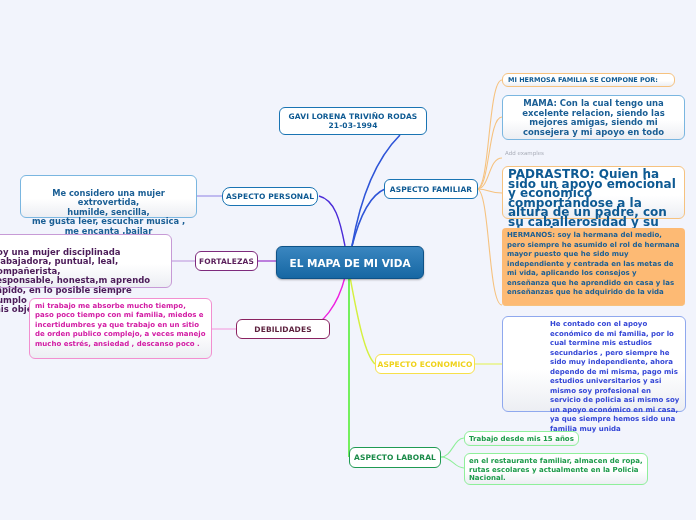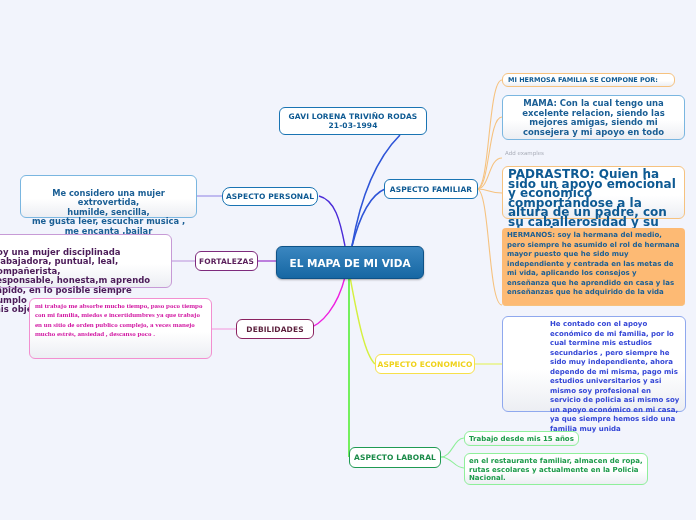--- a/index.html
+++ b/index.html
@@ -28,21 +28,21 @@
     color:#fff; font-weight:bold; font-size:10.5px;
     display:flex; align-items:center; justify-content:center;
     box-shadow:0 1px 2px rgba(0,0,0,.3);
   }
   .blue-t { border-color:#1a74b3; color:#0e5a93; }
   .blue-s { border-color:#7ab6e0; color:#1b5f95;text-align:center; }
   .orange-s { border-color:#f6c27f; color:#0e5a93; }
   .purple-t { border-color:#7e2a7c; color:#5b1f5b; }
   .purple-s { border-color:#c79ad6; color:#4b1b58; }
   .pink-t { border-color:#8a2260; color:#5b1f3c; }
-  .pink-s { border-color:#f28fd0; color:#d21aa3;font-family:Liberation Serif, serif; }
+  .pink-s { border-color:#f28fd0; color:#d21aa3; }
   .yellow-t { border-color:#f7e04a; color:#efd21b; }
   .blue2-s { border-color:#8fa8ee; color:#3446d6;padding-left:47px; }
   .green-t { border-color:#1f9a52; color:#1a8a48;justify-content:center; }
   .green-s { border-color:#8fef9a; color:#1d9a4a; }
   .add-ex { position:absolute; font-size:5.5px; color:#a9adb8; }
 </style>
 </head>
 <body>
 
 <svg class="links" viewBox="0 0 696 520">
@@ -125,21 +125,21 @@
   <span>FORTALEZAS</span>
 </div>
 <div class="node sub purple-s" style="left:-14px; top:234px; width:186px; height:54px; white-space:pre-line; font-size:8.5px; line-height:9.6px;">
   <span>soy una mujer disciplinada
 trabajadora, puntual, leal, compañerista,
 responsable, honesta,m aprendo
 rápido, en lo posible siempre cumplo
 mis objetivos</span>
 </div>
 
-<div class="node topic pink-t" style="left:236px; top:319px; width:78px; height:20px;">
+<div class="node topic pink-t" style="left:236px; top:319px; width:94px; height:20px;">
   <span>DEBILIDADES</span>
 </div>
 <div class="node sub pink-s" style="left:29px; top:298px; width:183px; height:61px; font-size:7px; line-height:9.4px;">
   <span>mi trabajo me absorbe mucho tiempo, paso poco tiempo con mi familia, miedos e incertidumbres ya que trabajo en un sitio de orden publico complejo, a veces manejo mucho estrés, ansiedad , descanso poco .</span>
 </div>
 
 <div class="node topic yellow-t" style="left:375px; top:354px; width:100px; height:20px;">
   <span>ASPECTO ECONOMICO</span>
 </div>
 <div class="node sub blue2-s" style="left:502px; top:316px; width:184px; height:96px; font-size:7px; line-height:9.5px;">

